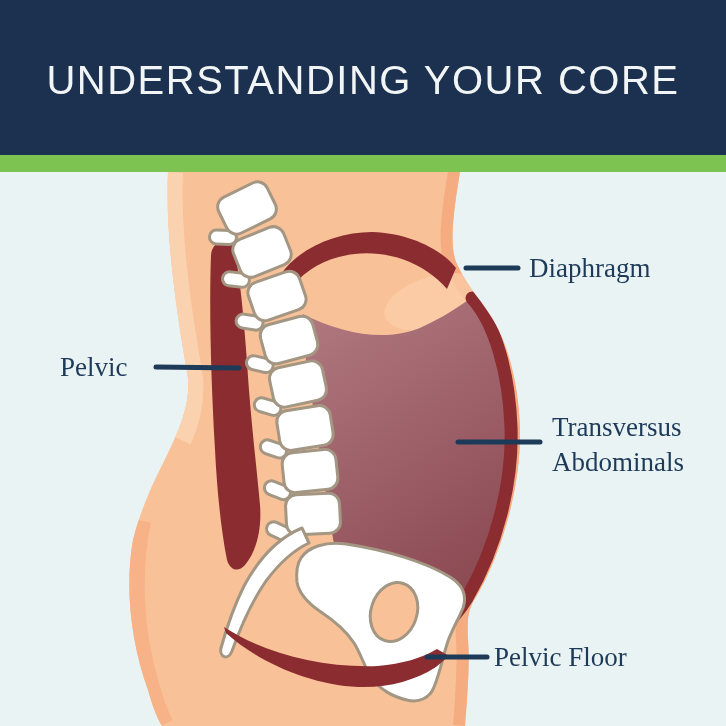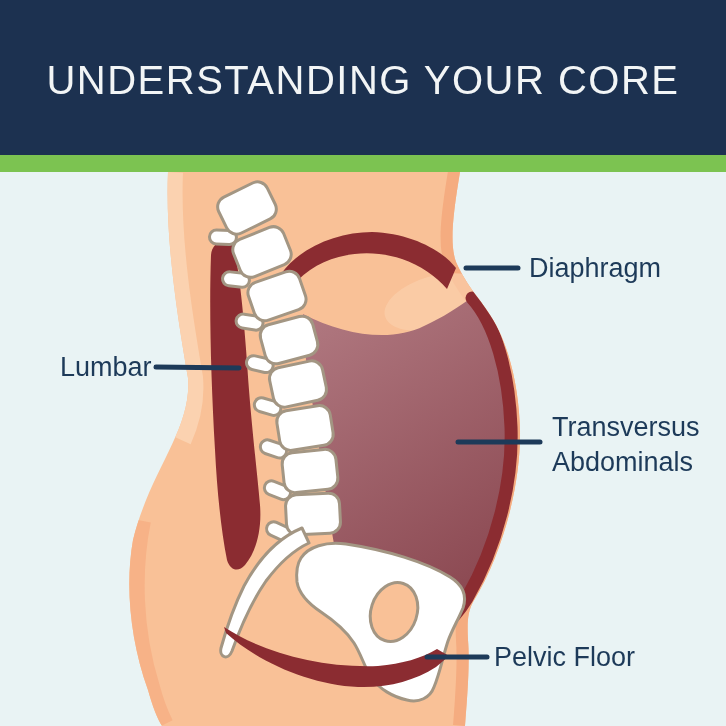--- a/index.html
+++ b/index.html
@@ -3,21 +3,21 @@
 <meta charset="utf-8">
 <style>
   html,body{margin:0;padding:0;}
   body{font-family:"Liberation Sans","DejaVu Sans",sans-serif;}
   #stage{position:relative;width:726px;height:726px;overflow:hidden;background:#e9f3f4;}
   #header{position:absolute;top:0;left:0;width:726px;height:155px;background:#1c3150;
           display:flex;align-items:center;justify-content:center;box-sizing:border-box;padding-top:5px;}
   #header h1{margin:0;color:#f2f5f6;font-size:40px;font-weight:400;letter-spacing:1.5px;white-space:nowrap;}
   #green-stripe{position:absolute;top:155px;left:0;width:726px;height:17px;background:#7cc351;}
   #figure-svg{position:absolute;top:0;left:0;}
-  .diagram-label{position:absolute;color:#1d3a59;font-size:27px;line-height:35px;white-space:nowrap;}
+  .diagram-label{position:absolute;color:#1d3a59;font-size:27px;line-height:35px;white-space:nowrap;font-family:Liberation Serif, serif;}
   #label-diaphragm{left:529px;top:251px;}
   #label-lumbar{left:60px;top:350px;}
   #label-transversus{left:552px;top:410px;width:170px;white-space:normal;}
   #label-pelvic-floor{left:494px;top:640px;}
 </style>
 </head>
 <body>
 
 <div id="stage">
 
@@ -133,17 +133,17 @@
 
     <g stroke="#1d3a59" stroke-width="5" stroke-linecap="round">
       <line x1="466" y1="268" x2="518" y2="268"></line>
       <line x1="156" y1="367" x2="239" y2="368"></line>
       <line x1="458" y1="442" x2="540" y2="442"></line>
       <line x1="427" y1="657" x2="487" y2="657"></line>
     </g>
   </svg>
 
   <div class="diagram-label" id="label-diaphragm">Diaphragm</div>
-  <div class="diagram-label" id="label-lumbar">Lumbar</div>
+  <div class="diagram-label" id="label-lumbar">Pelvic</div>
   <div class="diagram-label" id="label-pelvic-floor">Pelvic Floor</div>
   <div class="diagram-label" id="label-transversus">Transversus Abdominals</div>
 
 </div>
 
 </body></html>

